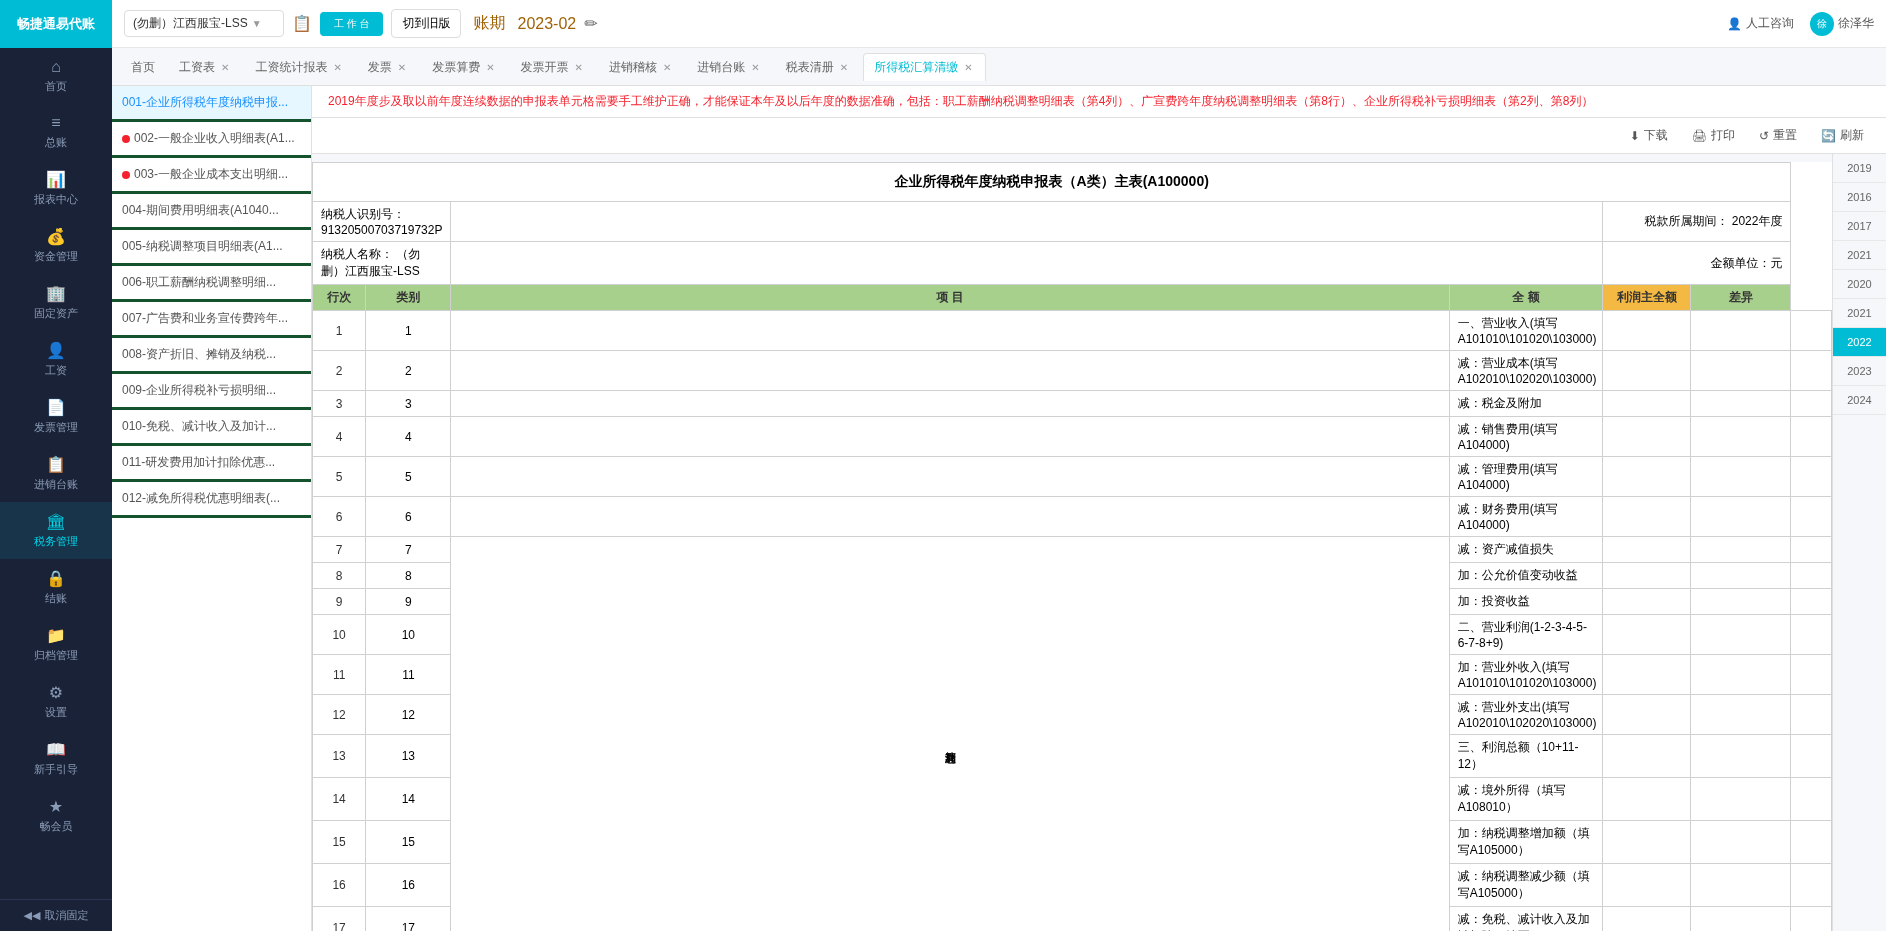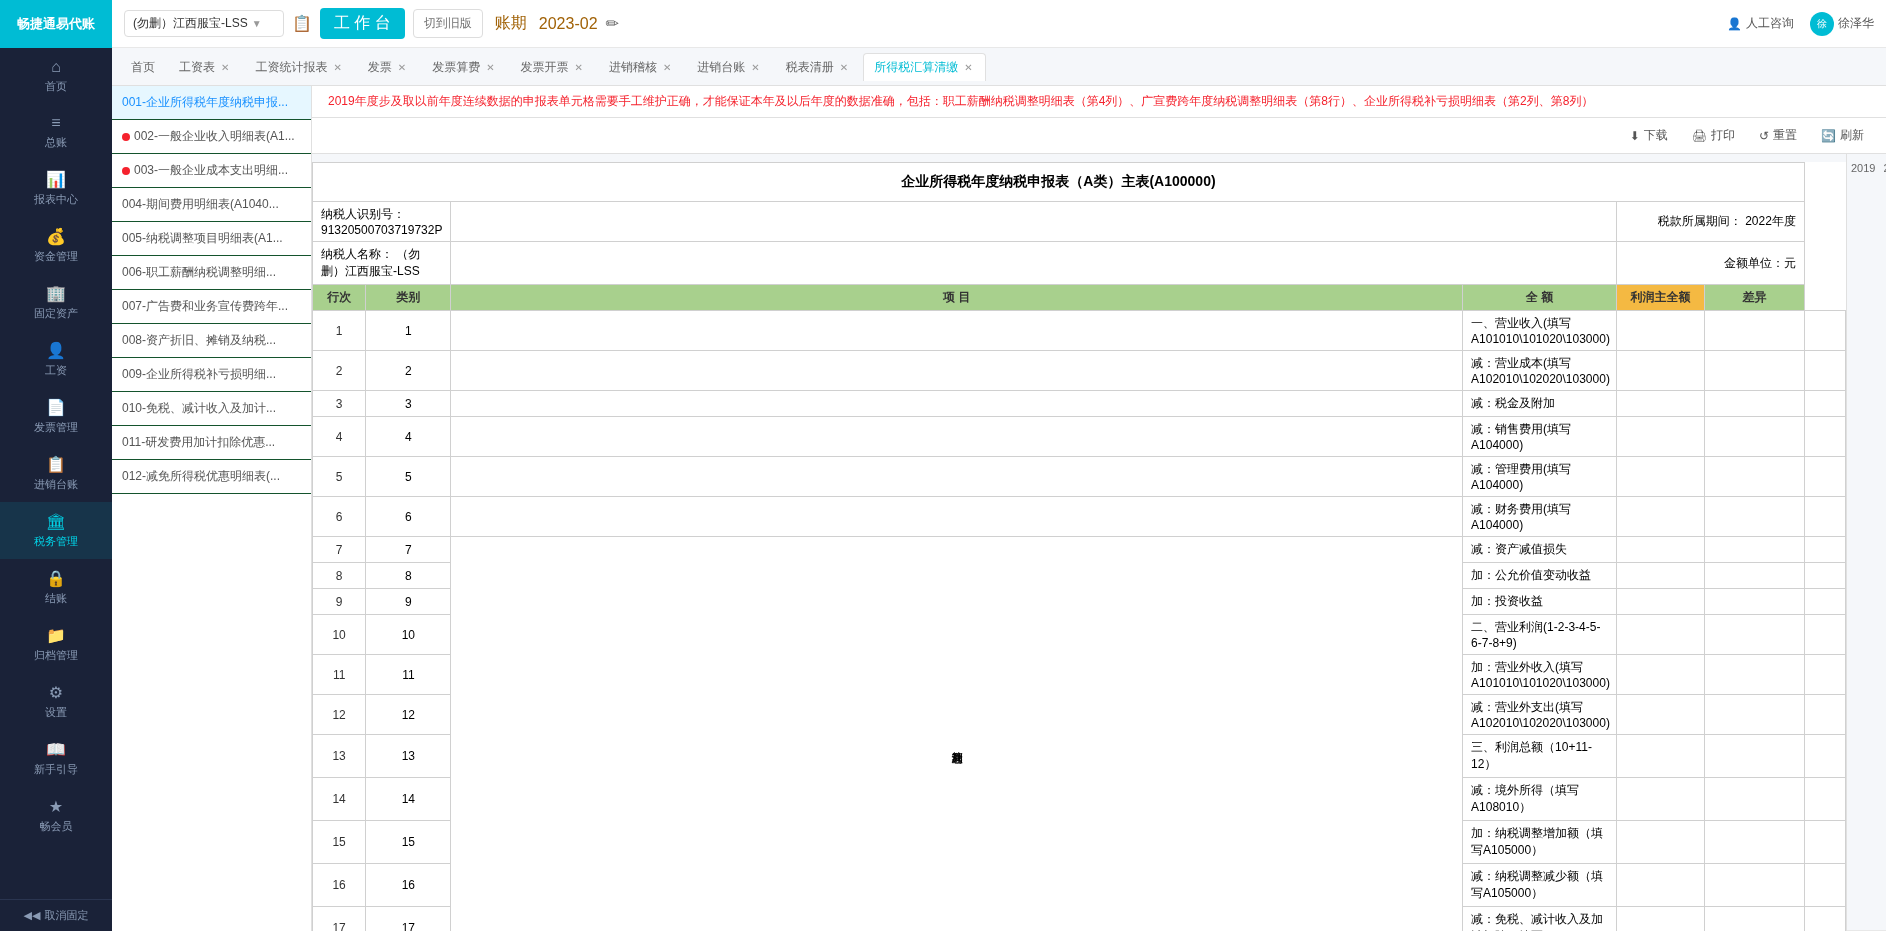--- a/index.html
+++ b/index.html
@@ -15,55 +15,55 @@
     .sidebar-bottom { padding: 8px; border-top: 1px solid #2a3550; display: flex; align-items: center; justify-content: center; color: #8a9bb5; font-size: 11px; cursor: pointer; gap: 4px; }
 
     
     .main { flex: 1; display: flex; flex-direction: column; height: 100%; overflow: hidden; }
 
     
     .top-header { background: white; height: 48px; display: flex; align-items: center; padding: 0 12px; border-bottom: 1px solid #e8e8e8; gap: 8px; flex-shrink: 0; }
     .company-selector { display: flex; align-items: center; gap: 4px; border: 1px solid #ddd; border-radius: 4px; padding: 4px 8px; cursor: pointer; font-size: 12px; color: #333; min-width: 160px; }
     .company-selector .dropdown-arrow { color: #999; font-size: 10px; }
     .doc-icon { color: #666; font-size: 16px; cursor: pointer; }
-    .workbench-btn { background: #00bcd4; color: white; border: none; border-radius: 4px; padding: 5px 14px; font-size: 16px; cursor: pointer; }
-    .cut-version-btn { border: 1px solid #ddd; background: white; border-radius: 4px; padding: 5px 10px; font-size: 12px; cursor: pointer; color: #737373; }
+    .workbench-btn { background: #00bcd4; color: white; border: none; border-radius: 4px; padding: 5px 14px; font-size: 10px; cursor: pointer; }
+    .cut-version-btn { border: 1px solid #ddd; background: white; border-radius: 4px; padding: 5px 10px; font-size: 12px; cursor: pointer; color: #000000; }
     .period-label { font-size: 16px; color: #a16207; margin-left: 4px; }
     .header-right { margin-left: auto; display: flex; align-items: center; gap: 16px; }
     .header-right-item { display: flex; align-items: center; gap: 4px; color: #555; font-size: 12px; cursor: pointer; }
     .user-avatar { width: 24px; height: 24px; background: #00bcd4; border-radius: 50%; display: flex; align-items: center; justify-content: center; color: white; font-size: 10px; }
 
     
     .tab-bar { background: #f5f7fa; height: 38px; display: flex; align-items: center; padding: 0 8px; border-bottom: 1px solid #e0e0e0; flex-shrink: 0; gap: 2px; overflow-x: auto; }
     .tab-item { display: flex; align-items: center; gap: 4px; padding: 5px 10px; font-size: 12px; color: #666; cursor: pointer; border-radius: 4px 4px 0 0; white-space: nowrap; border: 1px solid transparent; border-bottom: none; }
     .tab-item.active { background: white; color: #00bcd4; border-color: #e0e0e0; font-weight: 500; }
     .tab-close { font-size: 10px; color: #999; padding: 1px 2px; }
 
     
     .content-area { flex: 1; display: flex; overflow: hidden; }
 
     
     .left-panel { width: 200px; background: white; border-right: 1px solid #e0e0e0; display: flex; flex-direction: column; flex-shrink: 0; overflow-y: auto; }
-    .left-panel-item { padding: 8px 10px; font-size: 12px; cursor: pointer; color: #555; border-bottom: 1px solid #14532d; display: flex; align-items: center; gap: 4px; }
+    .left-panel-item { padding: 8px 10px; font-size: 12px; cursor: pointer; color: #555; border-bottom: 3px solid #14532d; display: flex; align-items: center; gap: 4px; }
     .left-panel-item.active { background: #e6f7ff; color: #1890ff; font-weight: 500; }
     .left-panel-item .status-dot { width: 8px; height: 8px; border-radius: 50%; flex-shrink: 0; }
     .dot-red { background: #f5222d; }
 
     
     .right-main { flex: 1; display: flex; flex-direction: column; overflow: hidden; background: #f5f7fa; }
 
     
     .warning-bar { background: white; padding: 6px 16px; font-size: 12px; color: #f5222d; border-bottom: 1px solid #e0e0e0; flex-shrink: 0; line-height: 1.6; }
 
     
     .toolbar { background: white; padding: 6px 16px; display: flex; align-items: center; justify-content: flex-end; gap: 12px; border-bottom: 1px solid #e0e0e0; flex-shrink: 0; }
     .toolbar-btn { display: flex; align-items: center; gap: 4px; color: #555; font-size: 12px; cursor: pointer; padding: 3px 6px; }
 
     
-    .right-side-years { width: 40px; background: #f5f7fa; border-left: 1px solid #e0e0e0; display: flex; flex-direction: row; overflow-y: auto; flex-shrink: 0; }
+    .right-side-years { width: 54px; background: #f5f7fa; border-left: 1px solid #e0e0e0; display: flex; flex-direction: column; overflow-y: auto; flex-shrink: 0; }
     .year-item { padding: 8px 4px; font-size: 11px; color: #666; text-align: center; cursor: pointer; border-bottom: 1px solid #e8e8e8; }
     .year-item.active { background: #00bcd4; color: white; }
 
     
     .table-container { flex: 1; overflow: auto; background: white; margin-top: 8px; }
     .tax-table { width: 100%; border-collapse: collapse; font-size: 12px; }
     .tax-table th, .tax-table td { border: 1px solid #d0d0d0; padding: 4px 6px; text-align: center; }
     .tax-table thead th { background: #fff; font-weight: bold; }
     .tax-table .col-xingci { background: #a8d08d; color: #333; font-weight: bold; }
     .tax-table .col-lebie { background: #a8d08d; color: #333; font-weight: bold; }

